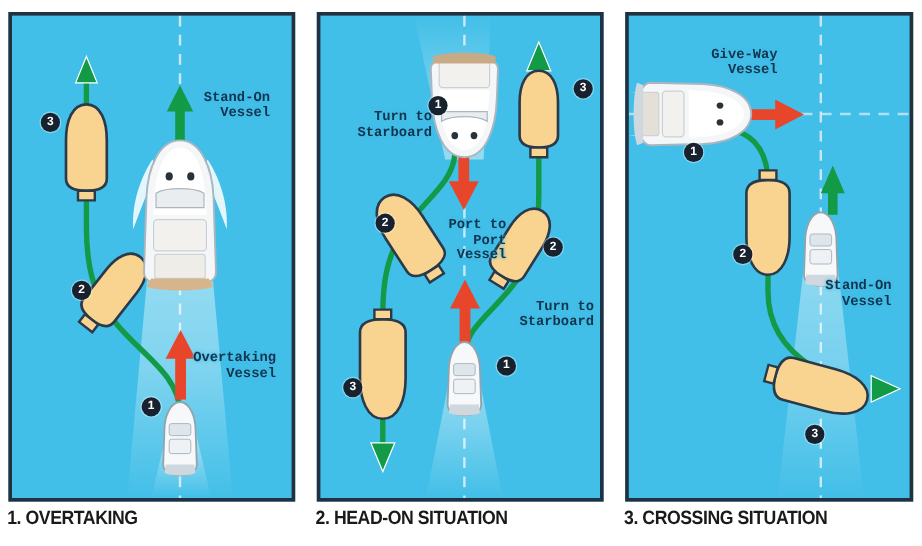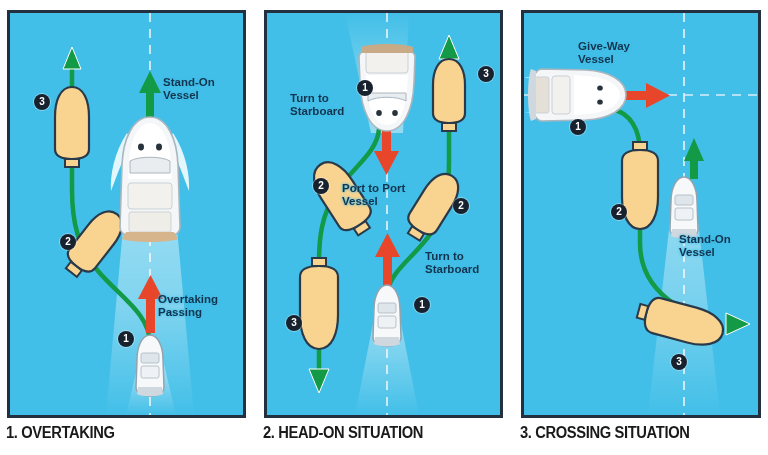--- a/index.html
+++ b/index.html
@@ -19,22 +19,22 @@
            letter-spacing:-0.4px;white-space:nowrap;
            font-family:"Liberation Sans","DejaVu Sans",sans-serif;
            transform:scaleX(0.92);transform-origin:left top;}
   #caption-1{left:6px;}
   #caption-2{left:263px;}
   #caption-3{left:520px;}
 
   .svgwrap{position:absolute;inset:0;width:100%;height:100%;}
 
   .lbl{position:absolute;color:#12344f;font-size:11.5px;font-weight:bold;
-       line-height:12.5px;text-align:left;white-space:pre-line;
-       text-shadow:0 0 2px rgba(66,191,232,.9),0 0 3px rgba(66,191,232,.8);}
+       line-height:12.5px;text-align:right;white-space:pre-line;
+       text-shadow:0 0 2px rgba(66,191,232,.9),0 0 3px rgba(66,191,232,.8);font-family:Liberation Mono, monospace;}
 
   .badge{position:absolute;width:16px;height:16px;border-radius:50%;
          background:#18222e;color:#ffffff;font-size:10px;font-weight:bold;
          line-height:16px;text-align:center;
          box-shadow:0 0 0 1px rgba(255,255,255,.35);}
 </style>
 </head>
 <body>
 
 <div class="stage">
@@ -244,21 +244,21 @@
         <rect x="151" y="182" width="18" height="10" rx="2" fill="#dfe6eb" stroke="#a9b6bf" stroke-width=".8"></rect>
         <rect x="151" y="195" width="18" height="12" rx="2" fill="#eef2f5" stroke="#a9b6bf" stroke-width=".8"></rect>
         <path d="M148 216 L172 216 L173 223 C168 226 152 226 147 223 Z" fill="#cfd8de"></path>
       </g>
     </svg>
   </div>
 
   <div class="lbl" style="left:163px;top:76px;width:62px;">Stand-On
 Vessel</div>
   <div class="lbl" style="left:158px;top:293px;width:72px;">Overtaking
-Passing</div>
+Vessel</div>
   <div class="badge" style="left:34px;top:94px;">3</div>
   <div class="badge" style="left:60px;top:234px;">2</div>
   <div class="badge" style="left:118px;top:331px;">1</div>
 
   <div class="lbl" style="left:290px;top:92px;width:70px;">Turn to
 Starboard</div>
   <div class="lbl" style="left:342px;top:182px;width:80px;">Port to Port
 Vessel</div>
   <div class="lbl" style="left:425px;top:250px;width:70px;">Turn to
 Starboard</div>

